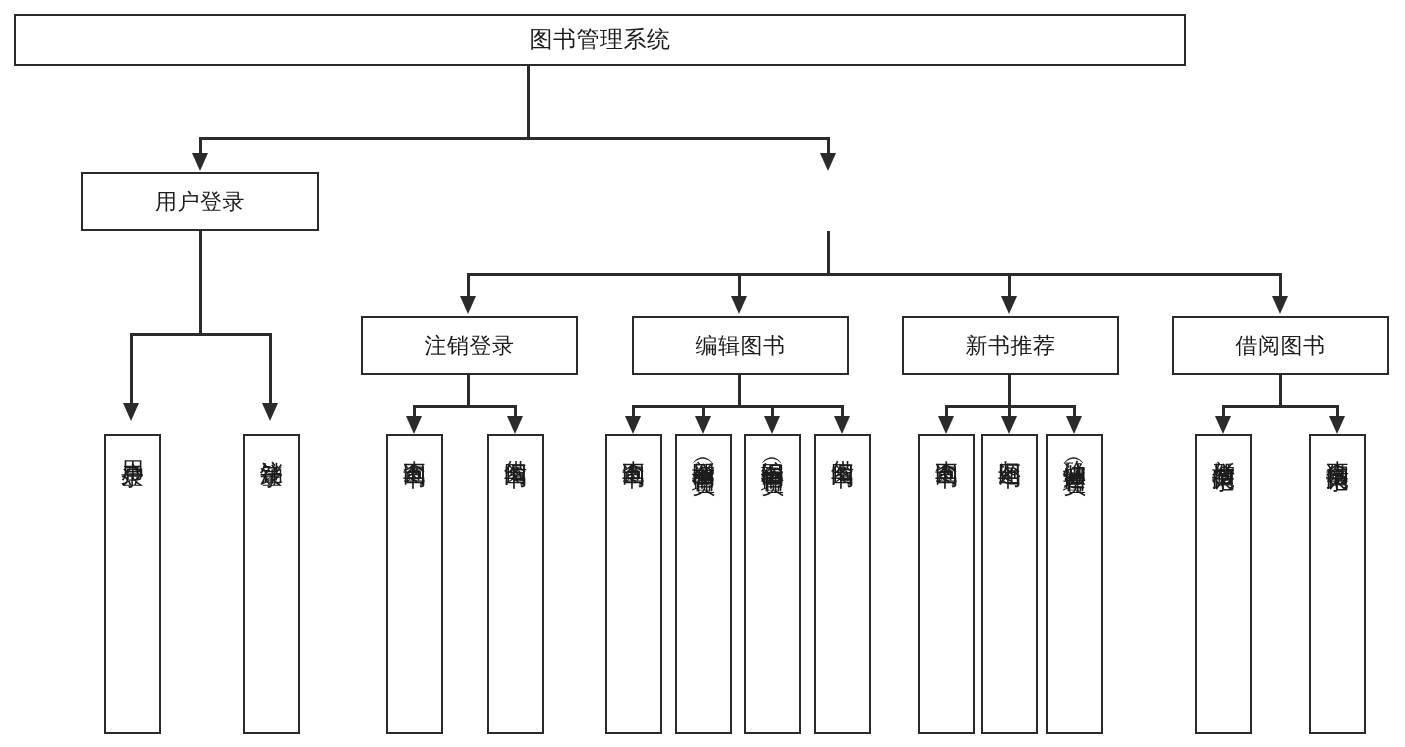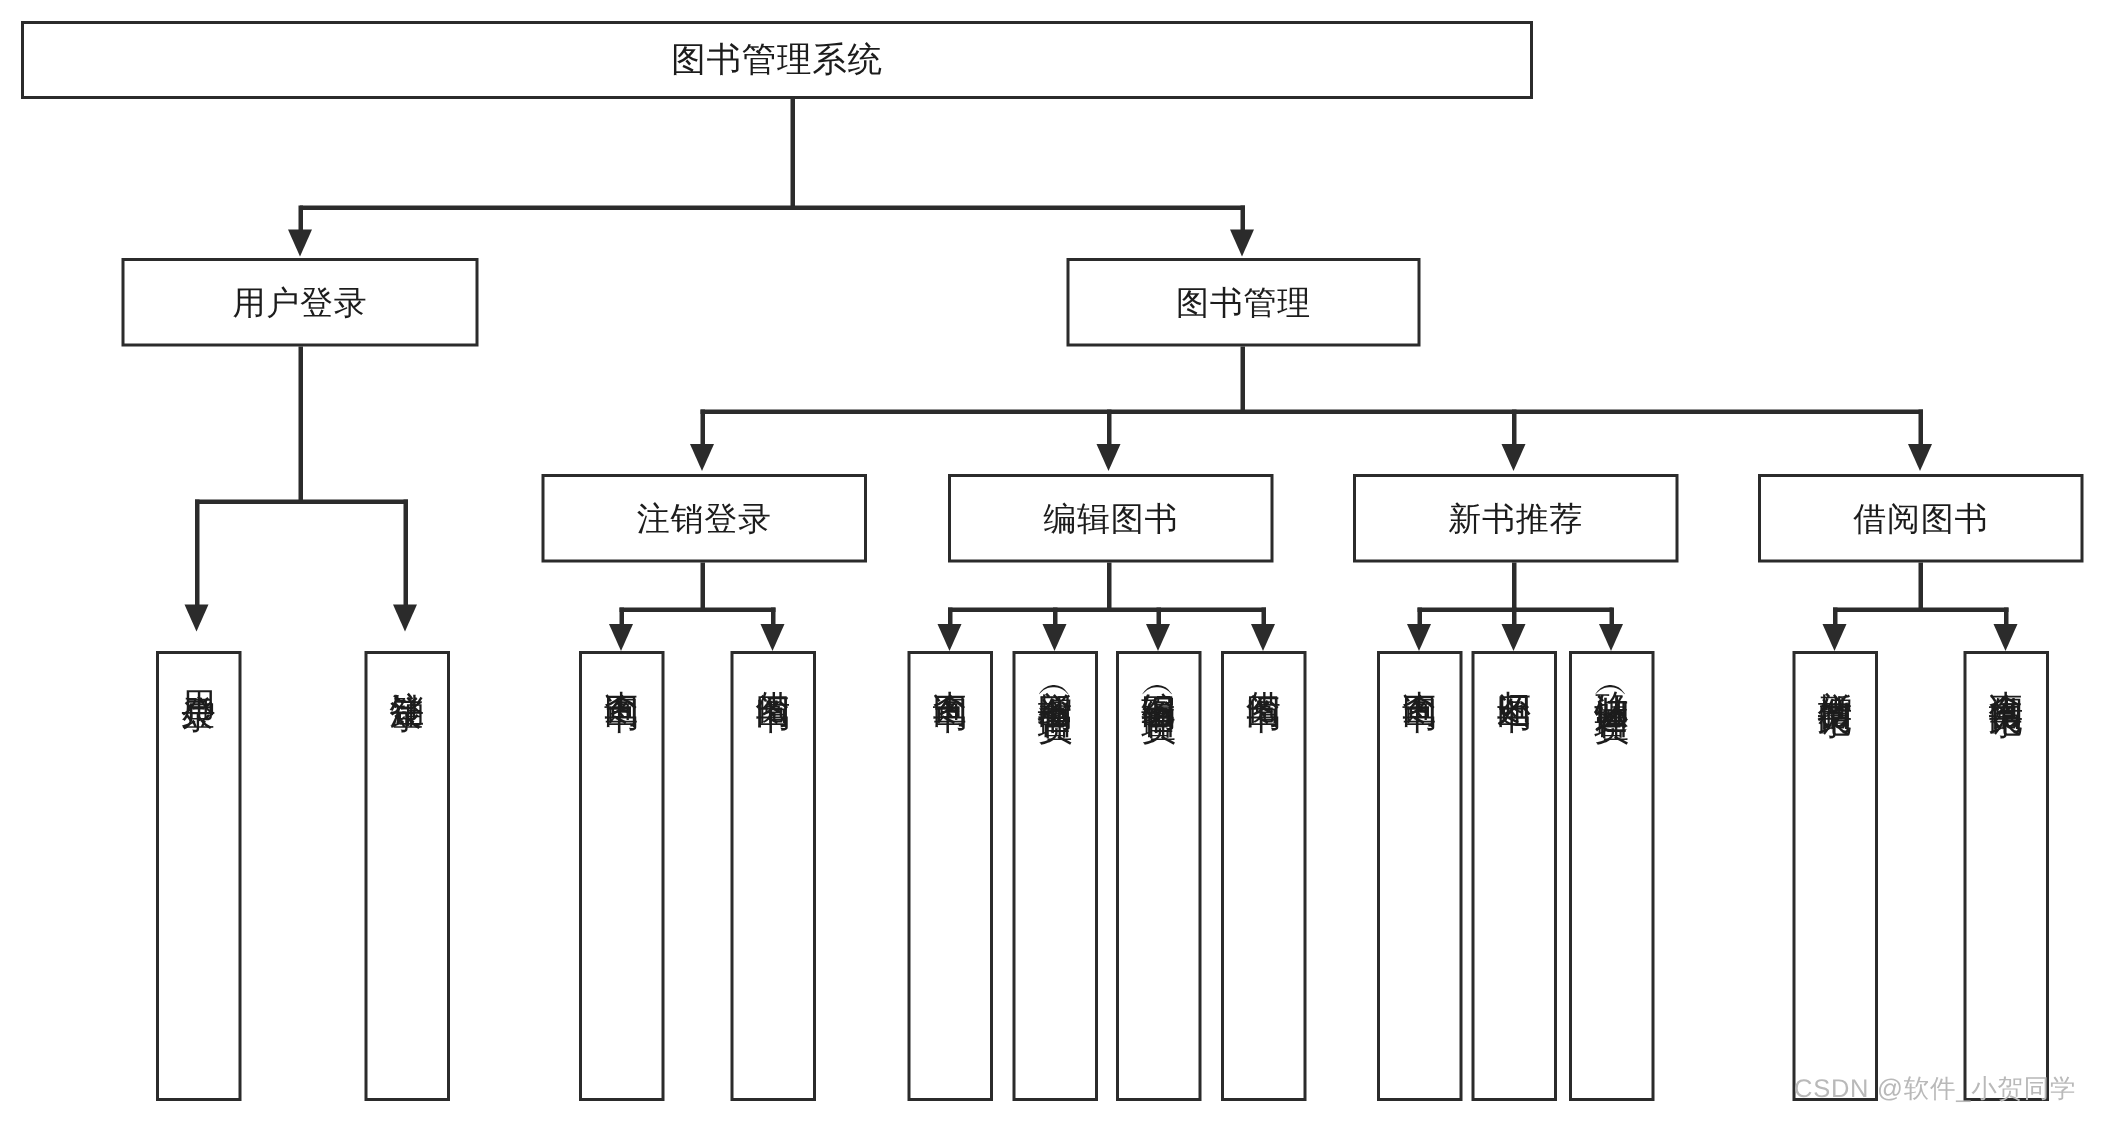--- a/index.html
+++ b/index.html
@@ -73,38 +73,35 @@
     letter-spacing: 0.5px;
     white-space: nowrap;
     user-select: none;
   }
 </style>
 </head>
 <body>
 
 <div id="canvas">
 
-  <div class="node root" style="left:14px; top:14px; width:1008px; height:52px;">
+  <div class="node root" style="left:14px; top:14px; width:1172px; height:52px;">
     <span class="label">图书管理系统</span>
   </div>
 
   <div class="edge v" style="left:527px; top:66px; width:3px; height:73px;"></div>
 
   <div class="edge h" style="left:200px; top:137px; width:630px; height:3px;"></div>
 
   <div class="edge v" style="left:199px; top:137px; width:3px; height:22px;"></div>
   <div class="arrowhead" style="left:192px; top:153px;"></div>
   <div class="edge v" style="left:827px; top:137px; width:3px; height:22px;"></div>
   <div class="arrowhead" style="left:820px; top:153px;"></div>
 
   <div class="node" style="left:81px; top:172px; width:238px; height:59px;">
     <span class="label">用户登录</span>
-  </div>
-  <div class="node" style="left:711px; top:172px; width:236px; height:59px;">
-    <span class="label">图书管理</span>
   </div>
 
   <div class="edge v" style="left:199px; top:231px; width:3px; height:105px;"></div>
   <div class="edge h" style="left:130px; top:333px; width:142px; height:3px;"></div>
   <div class="edge v" style="left:130px; top:333px; width:3px; height:72px;"></div>
   <div class="arrowhead" style="left:123px; top:403px;"></div>
   <div class="edge v" style="left:269px; top:333px; width:3px; height:72px;"></div>
   <div class="arrowhead" style="left:262px; top:403px;"></div>
 
   <div class="edge v" style="left:827px; top:231px; width:3px; height:44px;"></div>
@@ -202,15 +199,14 @@
     <span class="label">确认归还（管理员）</span>
   </div>
 
   <div class="node vertical" style="left:1195px; top:434px; width:57px; height:300px;">
     <span class="label">新增借阅记录</span>
   </div>
   <div class="node vertical" style="left:1309px; top:434px; width:57px; height:300px;">
     <span class="label">查询借阅记录</span>
   </div>
 
-  <div class="watermark" style="left:1196px; top:714px;">CSDN @软件_小贺同学</div>
 
 </div>
 
 </body></html>

